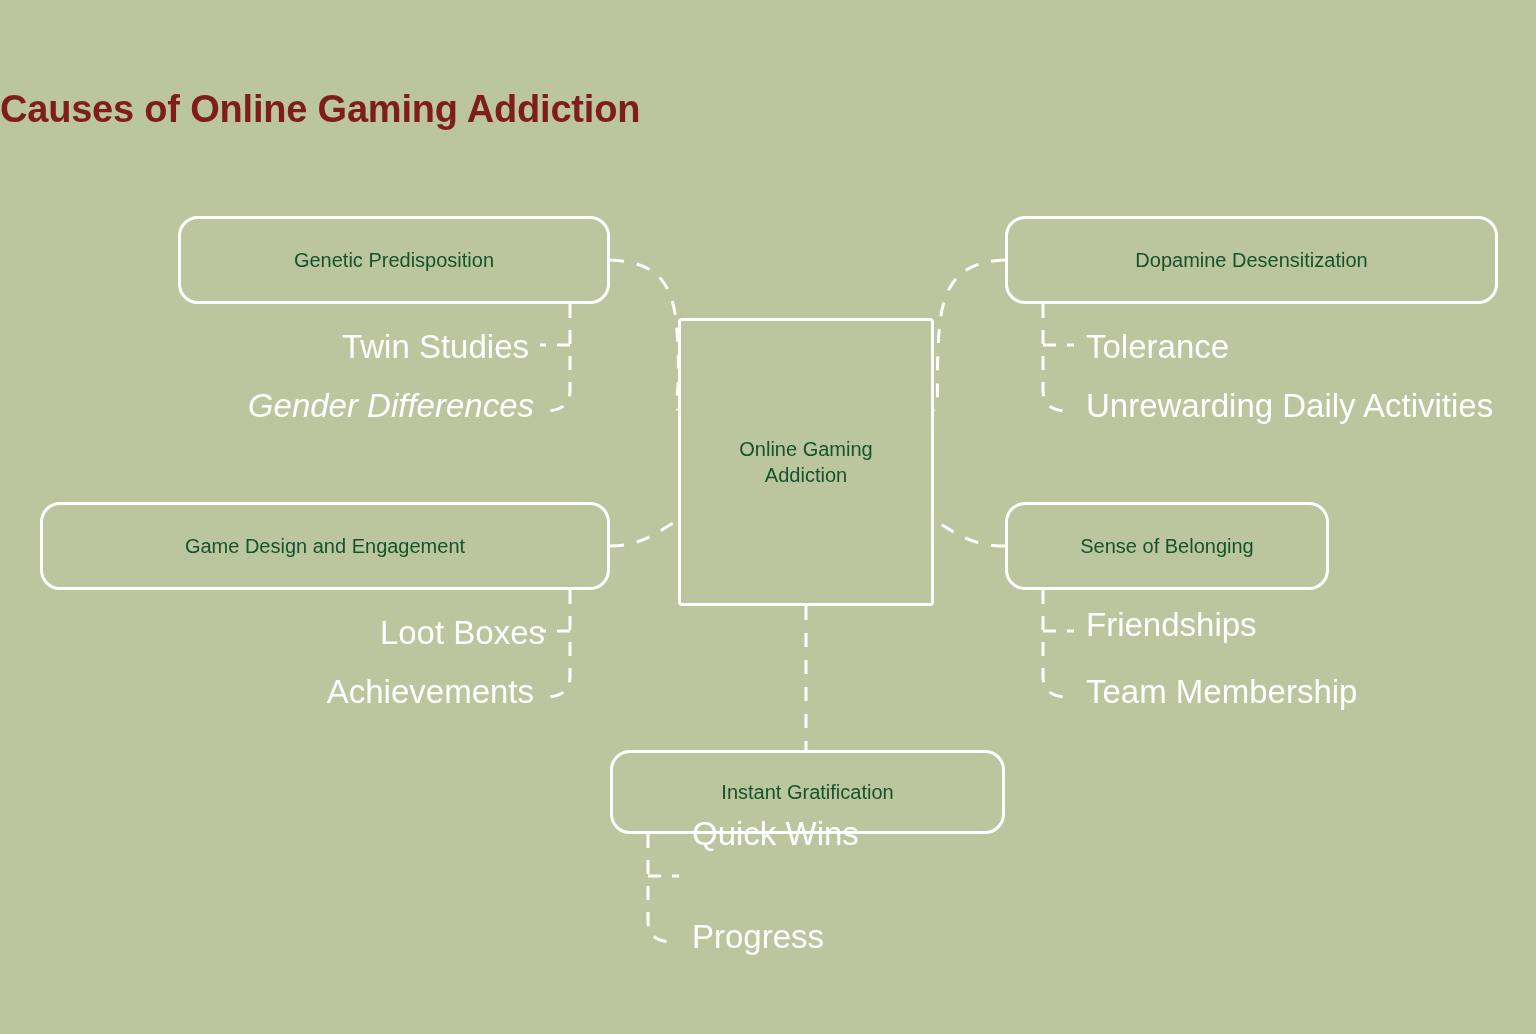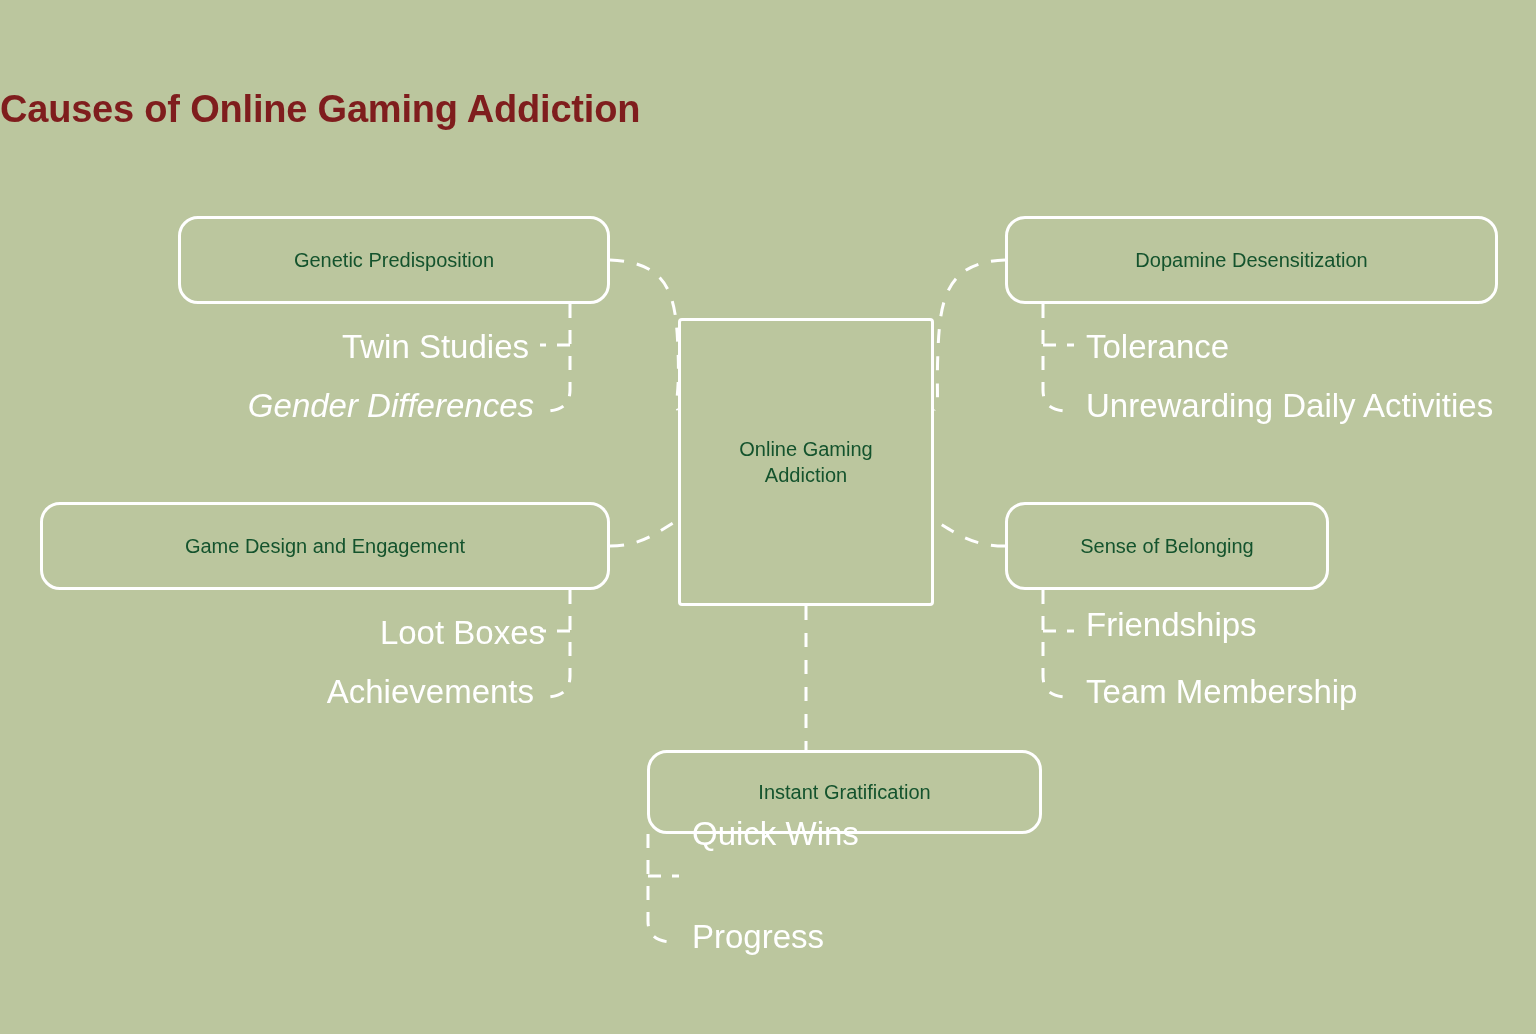--- a/index.html
+++ b/index.html
@@ -70,21 +70,21 @@
     height: 288px;
     border-radius: 4px;
     font-size: 20px;
   }
   #node-center .node-label { white-space: normal; width: 170px; }
 
   #node-genetic      { left: 178px;  top: 216px; width: 432px; height: 88px; }
   #node-dopamine     { left: 1005px; top: 216px; width: 493px; height: 88px; }
   #node-gamedesign   { left: 40px;   top: 502px; width: 570px; height: 88px; }
   #node-belonging    { left: 1005px; top: 502px; width: 324px; height: 88px; }
-  #node-instant      { left: 610px;  top: 750px; width: 395px; height: 84px; margin-left: 37px; }
+  #node-instant      { left: 610px;  top: 750px; width: 395px; height: 84px; }
 
   
   .leaf {
     position: absolute;
     color: #ffffff;
     font-size: 33px;
     line-height: 1;
     white-space: nowrap;
   }
   .leaf.right-aligned { text-align: right; }

